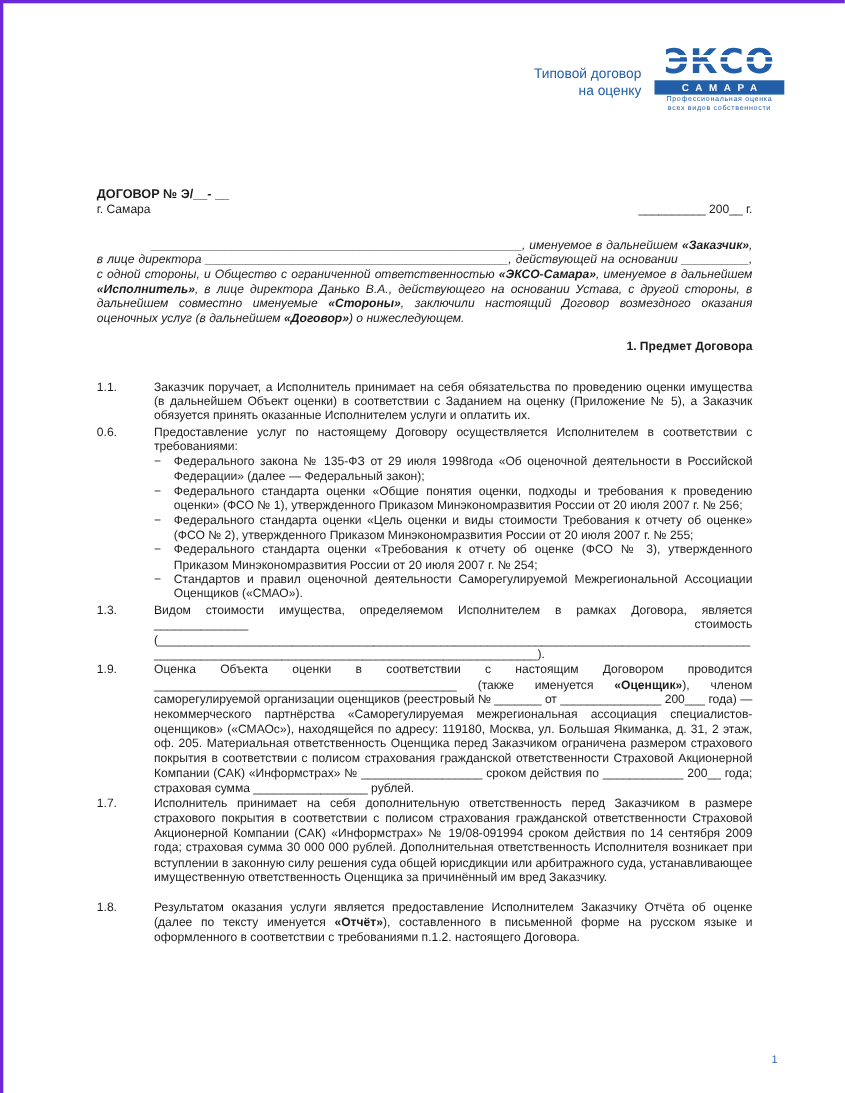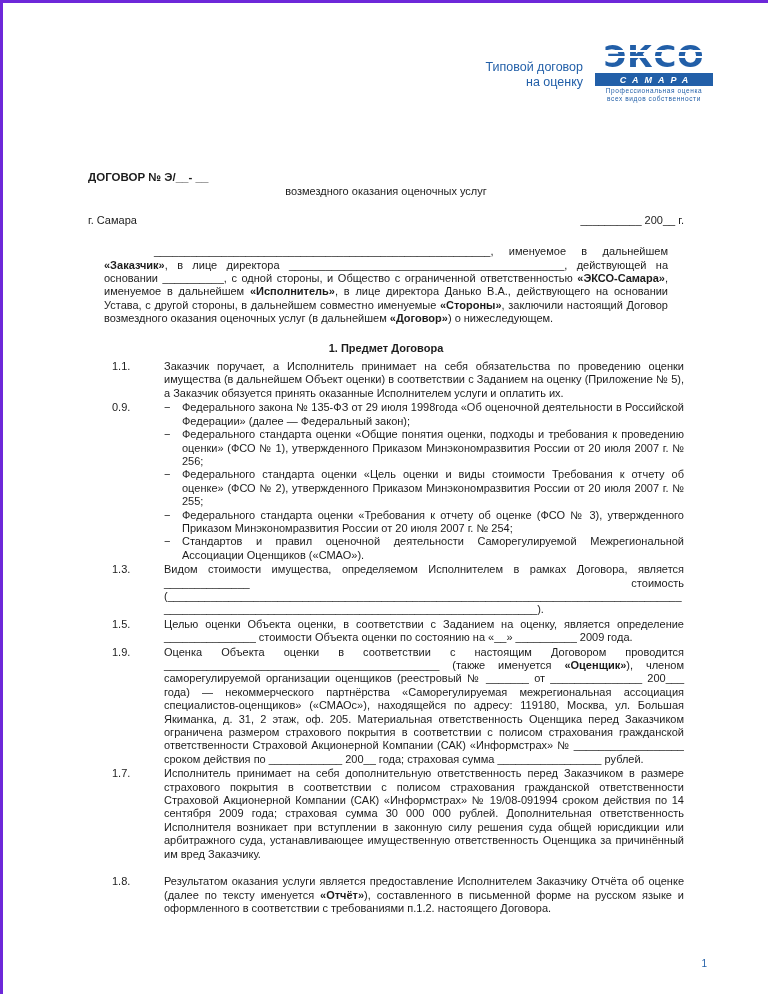--- a/index.html
+++ b/index.html
@@ -55,21 +55,20 @@
   .logo-bar {
     margin-top: 1px;
     background: var(--accent, #225fa8);
     color: #ffffff;
     font-size: 9px;
     font-weight: bold;
     letter-spacing: 6px;
     text-indent: 6px;
     text-align: center;
     padding: 2px 0 1px 0;
-    font-style: italic;
   }
   .logo-slogan {
     margin-top: 1px;
     color: var(--accent, #225fa8);
     font-size: 6.5px;
     letter-spacing: 0.6px;
     text-align: center;
     white-space: nowrap;
   }
   
@@ -90,35 +89,35 @@
     text-align: center;
     margin-bottom: 15px;
   }
   .dateline {
     display: flex;
     justify-content: space-between;
     margin-bottom: 18px;
     gap: 39px;
   }
   .preamble {
-    margin: 16px;
+    margin: 0;
     text-align: justify;
     text-indent: 50px;
     overflow-wrap: anywhere;
+    font-style: italic;
   }
   .section-heading {
-    text-align: center;
-    font-weight: bold;
-    margin: 12px 0 5px 0;
+    text-align: right;
+    font-weight: bold;
+    margin: 12px 0 23px 0;
   }
   .item {
     position: relative;
     padding-left: 52px;
     margin-top: 1px;
-    margin-left: 24px;
   }
   .item .num {
     position: absolute;
     left: 0;
     top: 0;
   }
   .itext, .btext {
     text-align: justify;
     overflow-wrap: anywhere;
   }
@@ -158,38 +157,38 @@
       <i class="stripe s2"></i>
     </div>
     <div class="logo-bar">САМАРА</div>
     <div class="logo-slogan">Профессиональная   оценка</div>
     <div class="logo-slogan">всех   видов   собственности</div>
   </div>
 
   <div class="doc-body">
 
     <div class="title-main">ДОГОВОР № Э/__- __</div>
-    <div class="title-sub">возмездного оказания оценочных услуг</div>
 
     <div class="dateline">
       <span>г. Самара</span>
       <span>__________ 200__ г.</span>
     </div>
 
     <p class="preamble"><span>_______________________________________________________, именуемое в дальнейшем </span><span class="b">«Заказчик»</span><span>, в лице директора _____________________________________________, действующей на основании __________, с одной стороны, и Общество с ограниченной ответственностью </span><span class="b">«ЭКСО-Самара»</span><span>, именуемое в дальнейшем </span><span class="b">«Исполнитель»</span><span>, в лице директора Данько В.А., действующего на основании Устава, с другой стороны, в дальнейшем совместно именуемые </span><span class="b">«Стороны»</span><span>, заключили настоящий Договор возмездного оказания оценочных услуг (в дальнейшем </span><span class="b">«Договор»</span><span>) о нижеследующем.</span></p>
 
     <div class="section-heading">1. Предмет Договора</div>
 
     <div class="item">
       <span class="num">1.1.</span>
       <div class="itext"><span>Заказчик поручает, а Исполнитель принимает на себя обязательства по проведению оценки имущества (в дальнейшем Объект оценки) в соответствии с Заданием на оценку (Приложение № 5), а Заказчик обязуется принять оказанные Исполнителем услуги и оплатить их.</span></div>
     </div>
 
     <div class="item">
-      <span class="num">0.9.</span>
+      <span class="num">0.6.</span>
+      <div class="itext"><span>Предоставление услуг по настоящему Договору осуществляется Исполнителем в соответствии с требованиями:</span></div>
       <div class="bullet">
         <span class="dash">−</span>
         <div class="btext"><span>Федерального закона № 135-ФЗ от 29 июля 1998года «Об оценочной деятельности в Российской Федерации» (далее — Федеральный закон);</span></div>
       </div>
       <div class="bullet">
         <span class="dash">−</span>
         <div class="btext"><span>Федерального стандарта оценки «Общие понятия оценки, подходы и требования к проведению оценки» (ФСО № 1), утвержденного Приказом Минэкономразвития России от 20 июля 2007 г. № 256;</span></div>
       </div>
       <div class="bullet">
         <span class="dash">−</span>
@@ -204,24 +203,20 @@
         <div class="btext"><span>Стандартов и правил оценочной деятельности Саморегулируемой Межрегиональной Ассоциации Оценщиков («СМАО»).</span></div>
       </div>
     </div>
 
 
     <div class="item">
       <span class="num">1.3.</span>
       <div class="itext"><span>Видом стоимости имущества, определяемом Исполнителем в рамках Договора, является ______________ стоимость (_________________________________________________________________________________________________________________________________________________).</span></div>
     </div>
 
-    <div class="item">
-      <span class="num">1.5.</span>
-      <div class="itext"><span>Целью оценки Объекта оценки, в соответствии с Заданием на оценку, является определение _______________ стоимости Объекта оценки по состоянию на «__» __________ 2009 года.</span></div>
-    </div>
 
     <div class="item">
       <span class="num">1.9.</span>
       <div class="itext"><span>Оценка Объекта оценки в соответствии с настоящим Договором проводится _____________________________________________ (также именуется </span><span class="b">«Оценщик»</span><span>), членом саморегулируемой организации оценщиков (реестровый № _______ от _______________ 200___ года) — некоммерческого партнёрства «Саморегулируемая межрегиональная ассоциация специалистов-оценщиков» («СМАОс»), находящейся по адресу: 119180, Москва, ул. Большая Якиманка, д. 31, 2 этаж, оф. 205. Материальная ответственность Оценщика перед Заказчиком ограничена размером страхового покрытия в соответствии с полисом страхования гражданской ответственности Страховой Акционерной Компании (САК) «Информстрах» № __________________ сроком действия по ____________ 200__ года; страховая сумма _________________ рублей.</span></div>
     </div>
 
     <div class="item">
       <span class="num">1.7.</span>
       <div class="itext"><span>Исполнитель принимает на себя дополнительную ответственность перед Заказчиком в размере страхового покрытия в соответствии с полисом страхования гражданской ответственности Страховой Акционерной Компании (САК) «Информстрах» № 19/08-091994 сроком действия по 14 сентября 2009 года; страховая сумма 30 000 000 рублей. Дополнительная ответственность Исполнителя возникает при вступлении в законную силу решения суда общей юрисдикции или арбитражного суда, устанавливающее имущественную ответственность Оценщика за причинённый им вред Заказчику.</span></div>
     </div>

